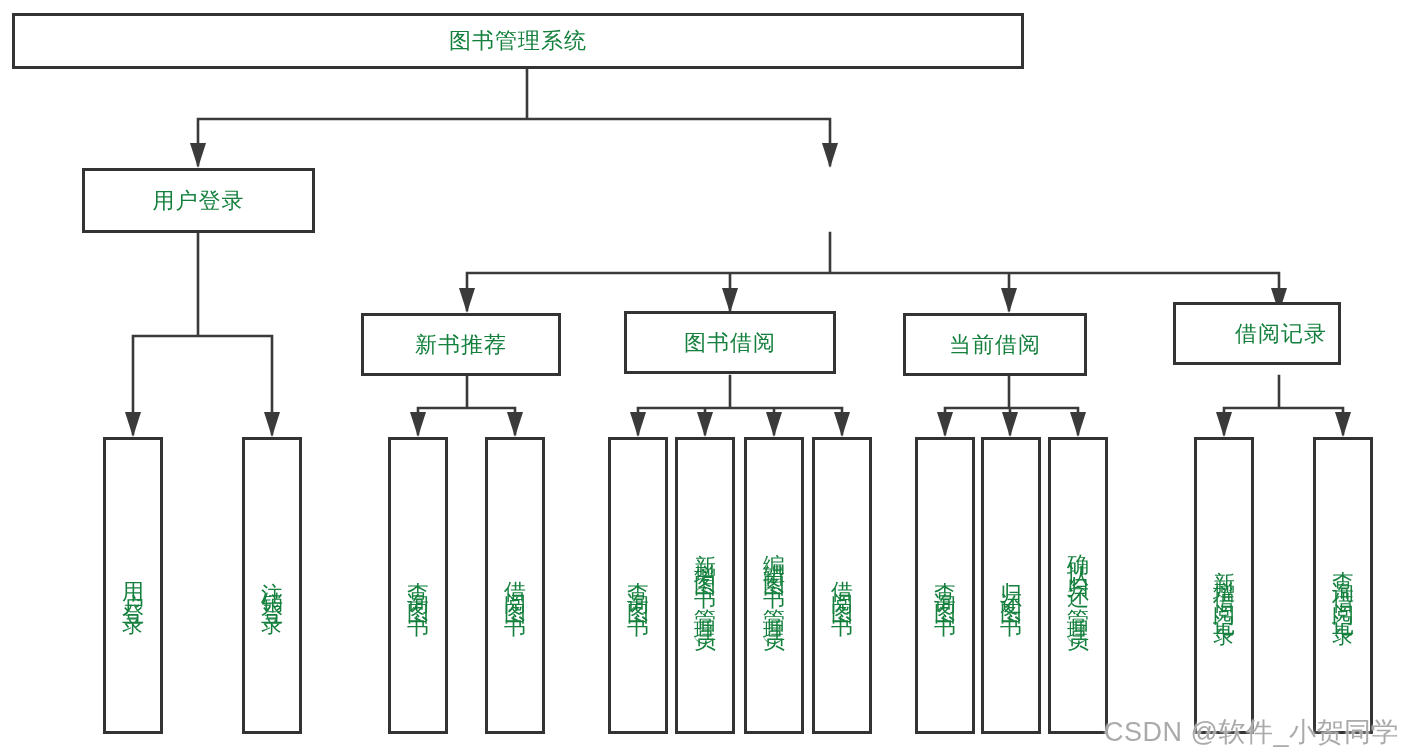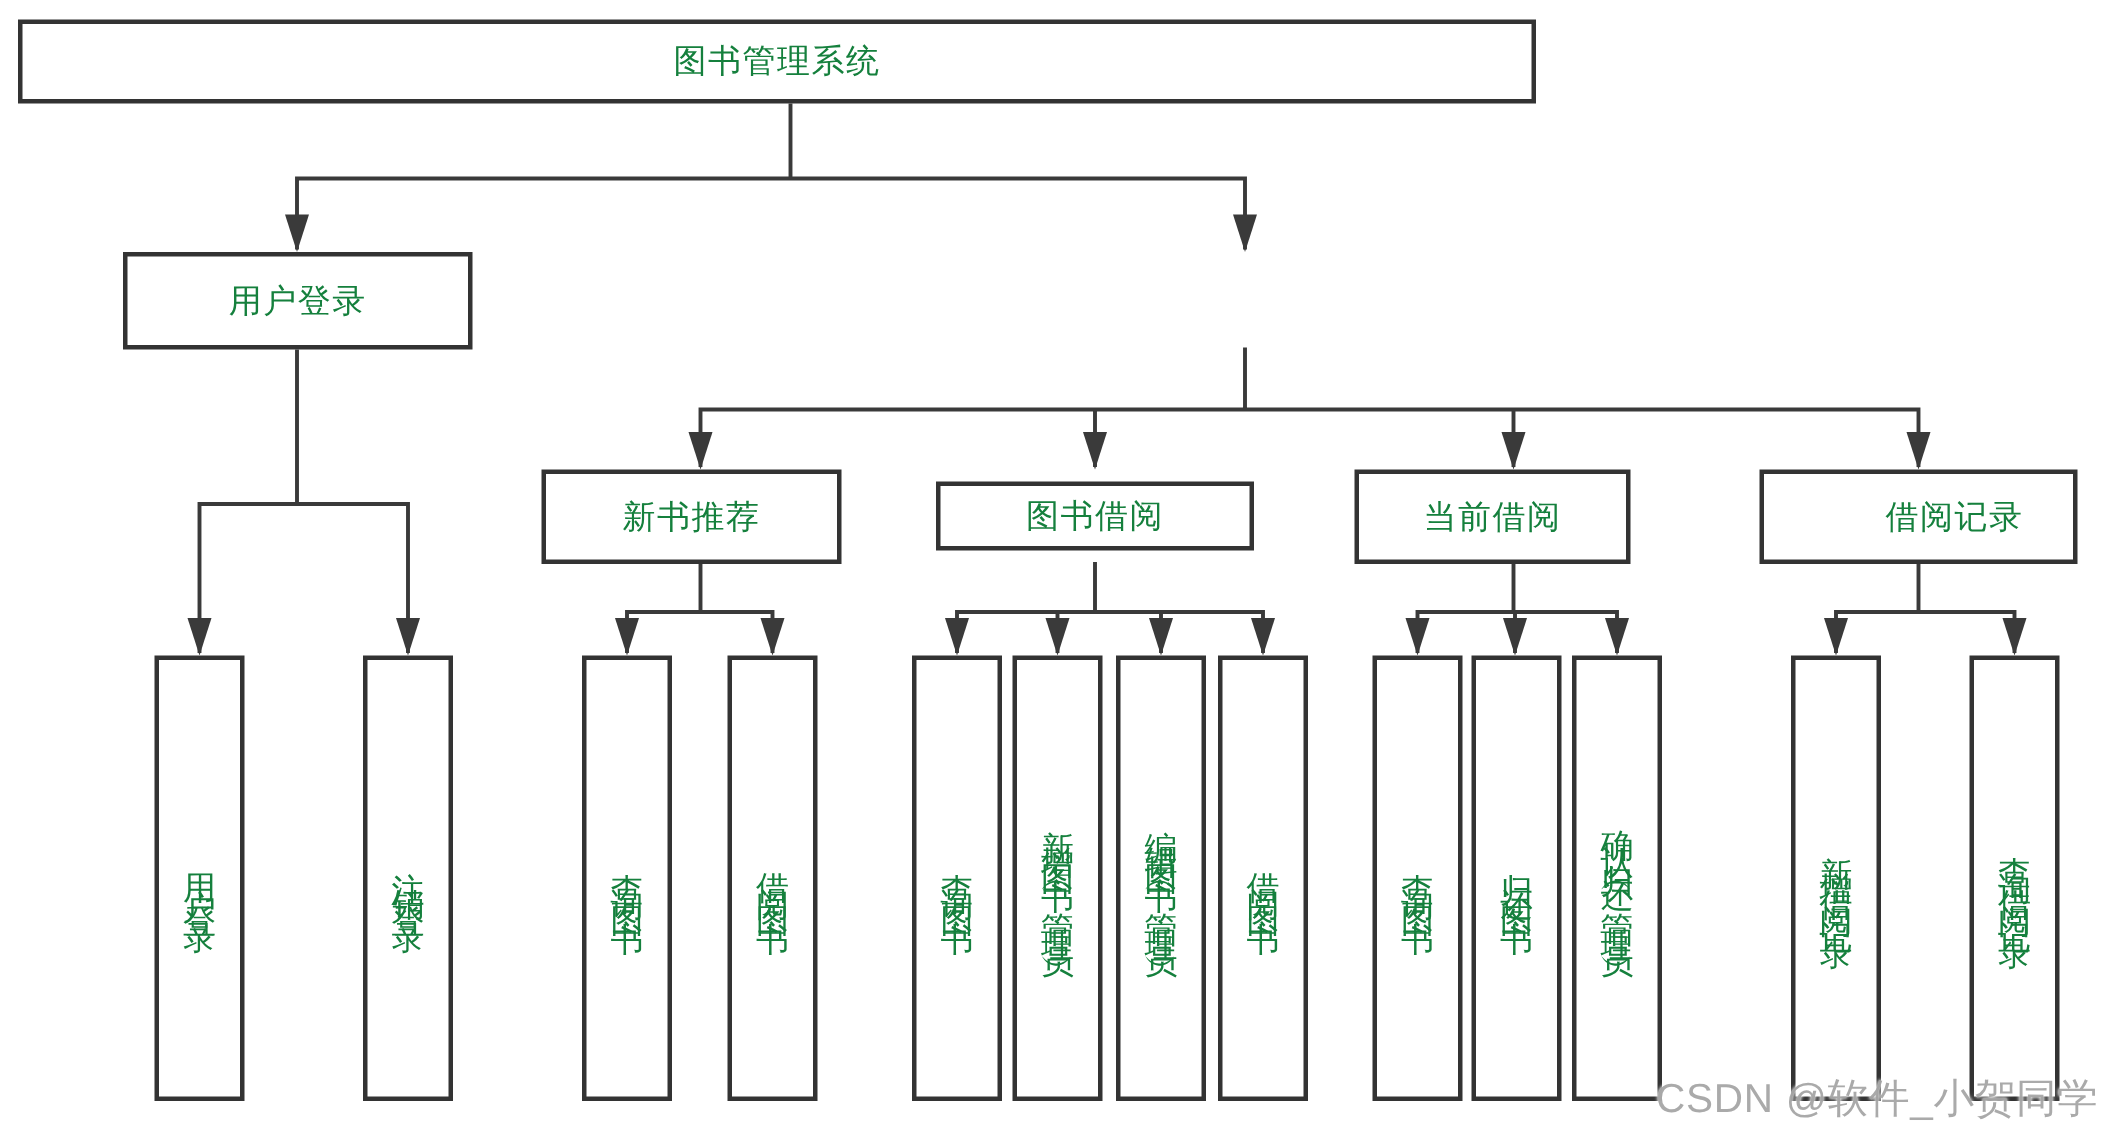--- a/index.html
+++ b/index.html
@@ -108,27 +108,27 @@
     <span>图书管理系统</span>
   </div>
 
   <div class="node hbox" style="left:82px; top:168px; width:233px; height:65px;">
     <span>用户登录</span>
   </div>
 
   <div class="node hbox" style="left:361px; top:313px; width:200px; height:63px;">
     <span>新书推荐</span>
   </div>
-  <div class="node hbox" style="left:624px; top:321px; width:212px; height:46px;text-align:right;">
+  <div class="node hbox" style="left:624px; top:311px; width:212px; height:63px;text-align:right;">
     <span>图书借阅</span>
   </div>
   <div class="node hbox" style="left:903px; top:313px; width:184px; height:63px;">
     <span>当前借阅</span>
   </div>
-  <div class="node hbox" style="left:1173px; top:313px; width:212px; height:63px;padding-left:48px;">
+  <div class="node hbox" style="left:1173px; top:302px; width:168px; height:63px;padding-left:48px;">
     <span>借阅记录</span>
   </div>
 
   <div class="node vbox" style="left:103px; top:437px; width:60px; height:297px;">
     <span>用户登录</span>
   </div>
   <div class="node vbox" style="left:242px; top:437px; width:60px; height:297px;">
     <span>注销登录</span>
   </div>
 

